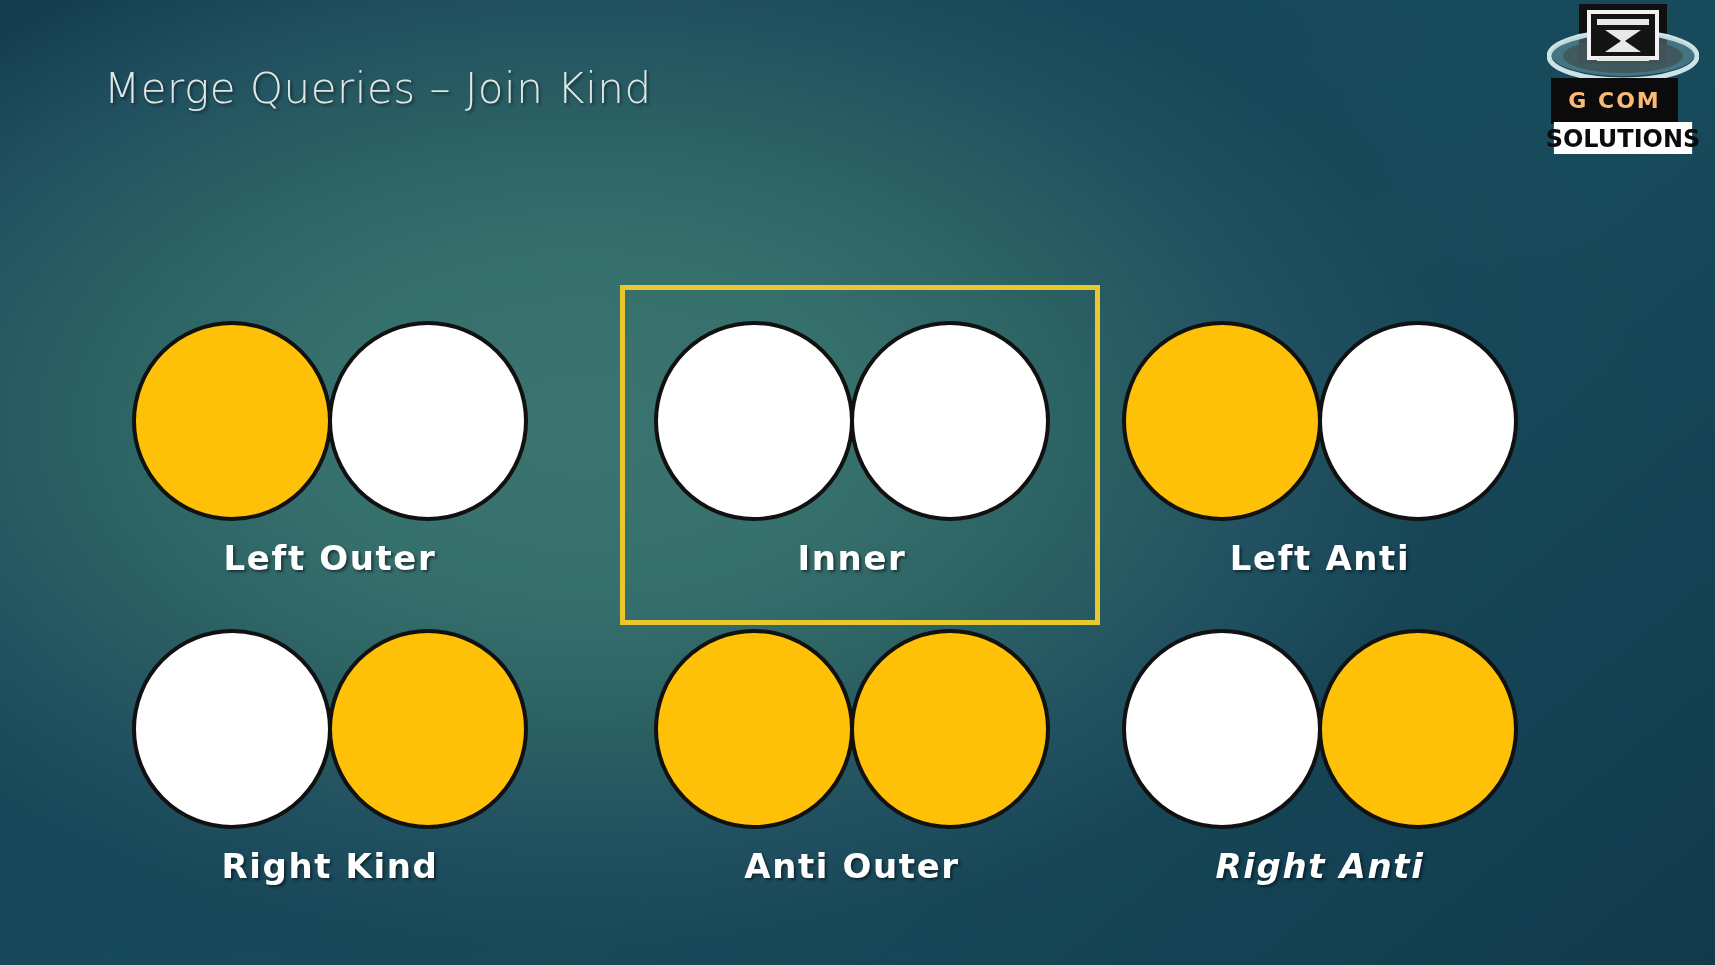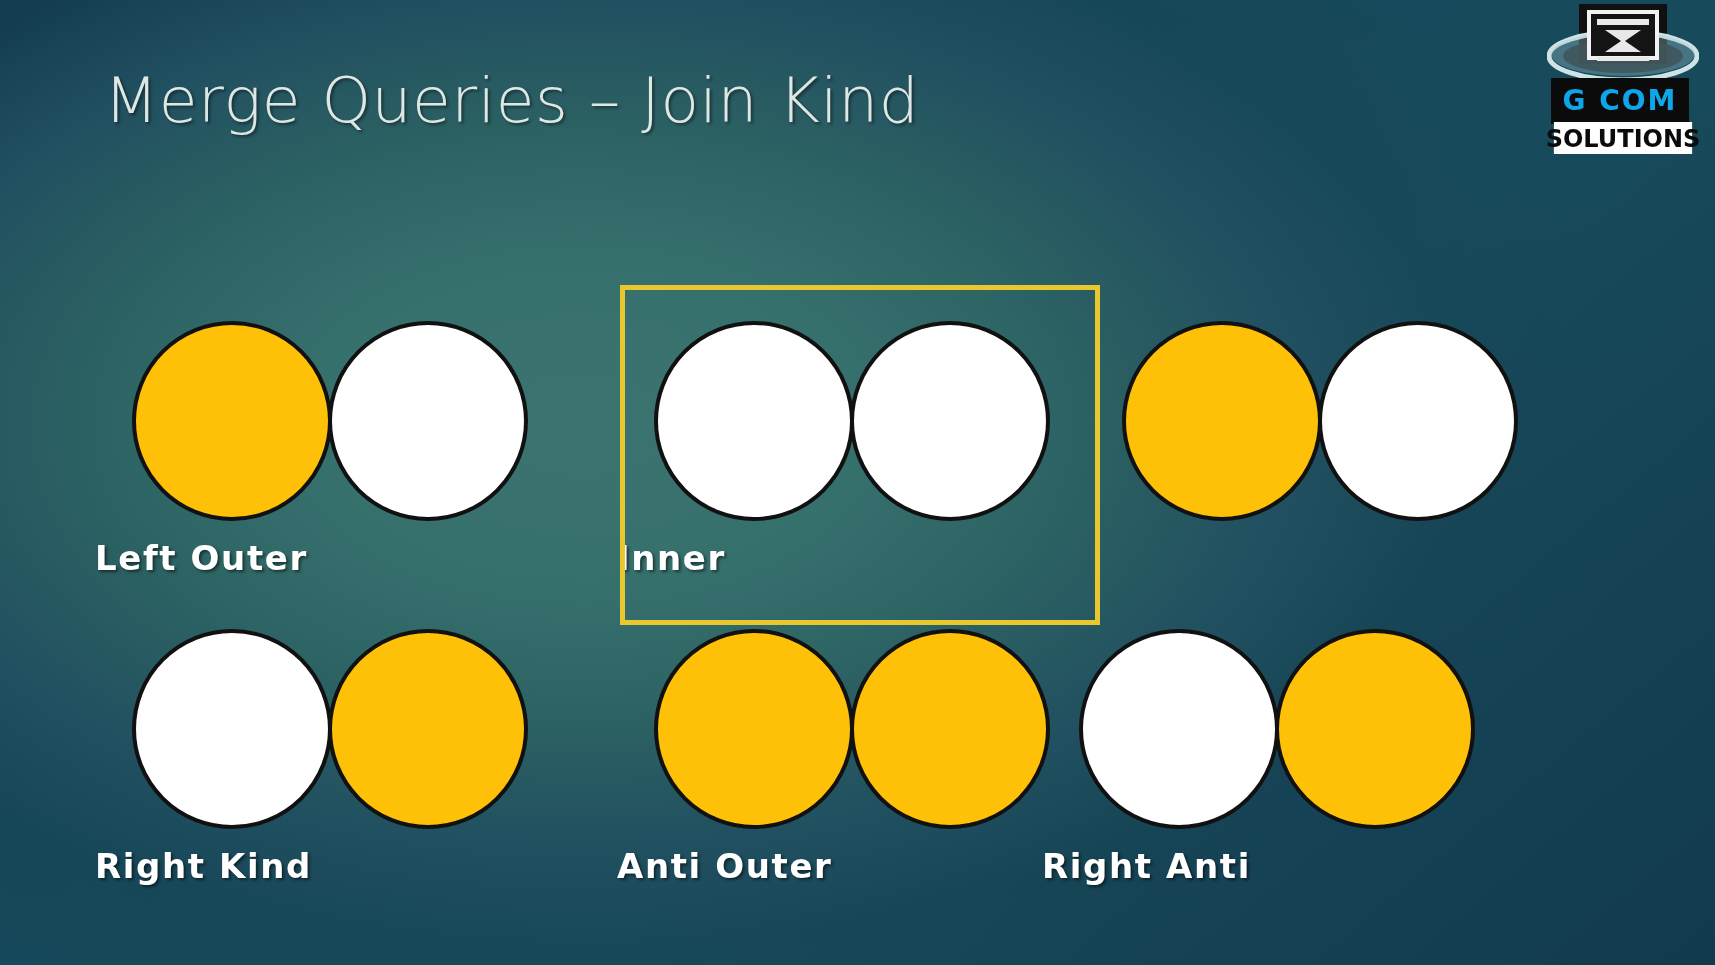--- a/index.html
+++ b/index.html
@@ -21,21 +21,21 @@
     background-image:
       radial-gradient(ellipse 62% 66% at 34% 44%, #3b7370 0%, #36706d 26%, #2c6263 46%, #215060 66%, #18445456 82%, #15405000 100%),
       linear-gradient(140deg, #123b4e 0%, #15485a 35%, #174b5c 60%, #123a4d 100%);
   }
 
   
   #slide-title {
     position: absolute;
     left: 104px;
     top: 64px;
-    font-size: 63px;
+    font-size: 42px;
     font-weight: 300;
     letter-spacing: 0.5px;
     color: #dfe7e5;
     font-family: "DejaVu Sans", sans-serif;
     text-shadow: 2px 2px 3px rgba(0,0,0,0.45);
     white-space: nowrap;
   }
 
   
   #logo {
@@ -48,27 +48,27 @@
   #logo .logo-emblem {
     position: absolute;
     left: 0; top: 0;
     width: 152px;
     height: 88px;
   }
   #logo .logo-gcom {
     position: absolute;
     left: 4px;
     top: 76px;
-    width: 138px;
+    width: 127px;
     height: 46px;
     background: #0b0b0b;
-    color: #0ea5e9;
+    color: #fdba74;
     font-family: "DejaVu Sans", sans-serif;
     font-weight: bold;
-    font-size: 28px;
+    font-size: 22px;
     letter-spacing: 2px;
     display: flex;
     align-items: center;
     justify-content: center;
     line-height: 1;
   }
   #logo .logo-solutions {
     position: absolute;
     left: 4px;
     top: 120px;
@@ -98,21 +98,21 @@
     left: 0;
     top: 0;
     width: 470px;
     height: 245px;
   }
   .venn-label {
     position: absolute;
     left: 0;
     top: 238px;
     width: 470px;
-    text-align: left;
+    text-align: center;
     font-family: "DejaVu Sans", sans-serif;
     font-size: 34px;
     font-weight: bold;
     letter-spacing: 1.6px;
     color: #ffffff;
     text-shadow: 2px 2px 3px rgba(0,0,0,0.5);
     white-space: nowrap;
   }
 
   
@@ -207,20 +207,21 @@
     <circle cx="137" cy="121" r="98" fill="#ffc107"></circle>
     <circle cx="333" cy="121" r="98" fill="#ffffff"></circle>
 
     <g clip-path="url(#clip-left-anti-l)">
       <circle cx="333" cy="121" r="98" fill="#ffffff"></circle>
     </g>
 
     <circle cx="137" cy="121" r="98" fill="none" stroke="#111111" stroke-width="4"></circle>
     <circle cx="333" cy="121" r="98" fill="none" stroke="#111111" stroke-width="4"></circle>
   </svg>
+  <div class="venn-label">Left Anti</div>
       </div>
       <div class="venn-cell" style="left: 95px; top: 608px;">
   <svg class="venn-figure" viewBox="0 0 470 245">
     <defs>
       <clipPath id="clip-right-outer-l">
               <circle cx="137" cy="121" r="98"></circle>
             </clipPath>
       <clipPath id="clip-right-outer-r">
               <circle cx="333" cy="121" r="98"></circle>
             </clipPath>
@@ -254,21 +255,21 @@
 
     <g clip-path="url(#clip-full-outer-l)">
       <circle cx="333" cy="121" r="98" fill="#ffc107"></circle>
     </g>
 
     <circle cx="137" cy="121" r="98" fill="none" stroke="#111111" stroke-width="4"></circle>
     <circle cx="333" cy="121" r="98" fill="none" stroke="#111111" stroke-width="4"></circle>
   </svg>
   <div class="venn-label">Anti Outer</div>
       </div>
-      <div class="venn-cell" style="left: 1042px; top: 608px;">
+      <div class="venn-cell" style="left: 1085px; top: 608px; font-style: italic;">
   <svg class="venn-figure" viewBox="0 0 470 245">
     <defs>
       <clipPath id="clip-right-anti-l">
               <circle cx="137" cy="121" r="98"></circle>
             </clipPath>
       <clipPath id="clip-right-anti-r">
               <circle cx="333" cy="121" r="98"></circle>
             </clipPath>
     </defs>
 

